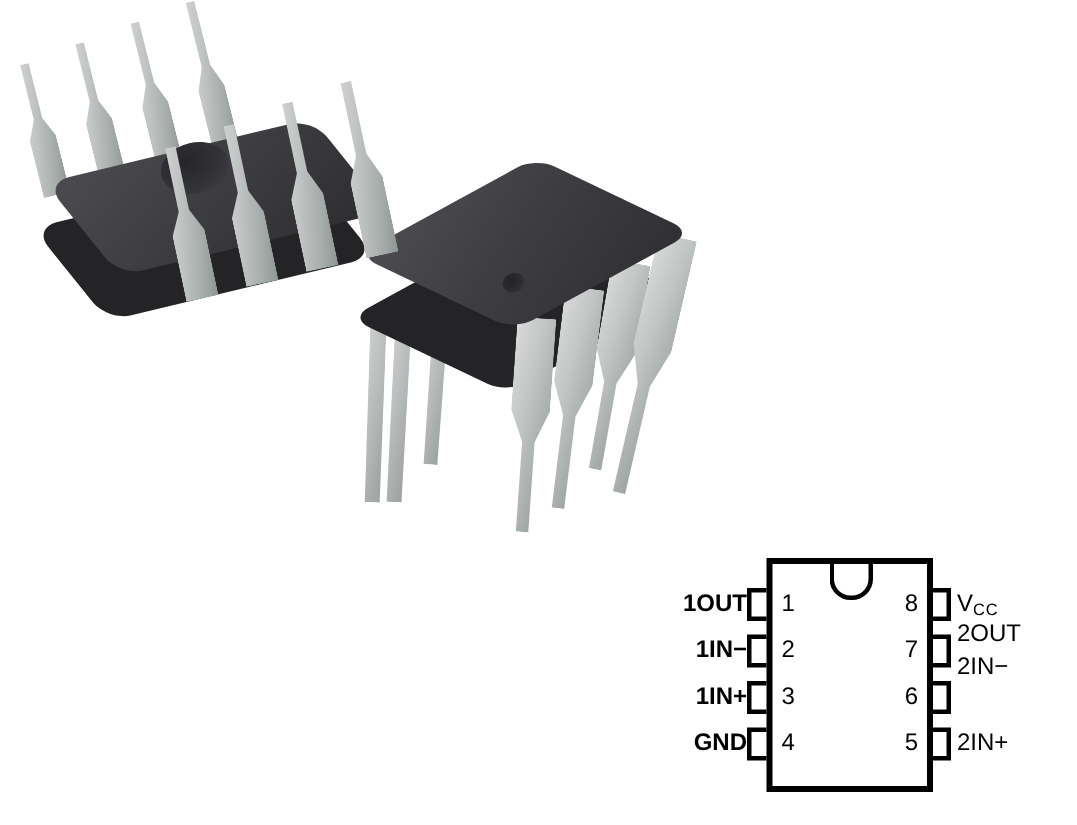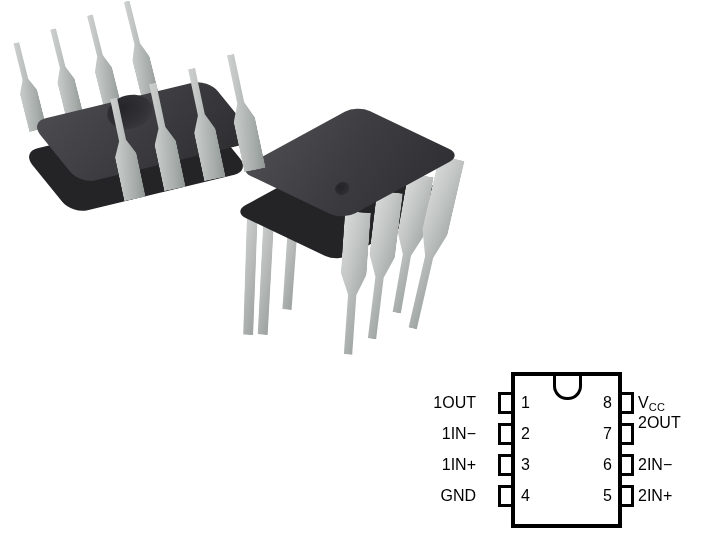--- a/index.html
+++ b/index.html
@@ -43,21 +43,21 @@
     box-sizing:border-box;border:3px solid #000;border-top:none;
     border-radius:0 0 14px 14px;background:#fff;z-index:7;}
   .stub{position:absolute;width:17px;height:22px;box-sizing:border-box;
     border:3px solid #000;background:#fff;z-index:5;}
   .stub.left{left:498px;}
   .stub.right{left:617px;}
   .num{position:absolute;height:22px;line-height:22px;font-size:16px;color:#000;z-index:8;}
   .num.nleft{left:521px;width:24px;text-align:left;}
   .num.nright{left:586px;width:26px;text-align:right;}
   .lbl{position:absolute;height:22px;line-height:22px;font-size:16px;color:#000;z-index:8;white-space:nowrap;}
-  .lbl.left-lbl{left:396px;width:80px;text-align:right;}
+  .lbl.left-lbl{left:418px;width:80px;text-align:right;font-weight:bold;}
   .lbl.right-lbl{left:638px;width:80px;text-align:left;}
   .sub{font-size:11px;position:relative;top:3px;letter-spacing:0.5px;}
 </style>
 </head>
 <body>
 
 <div class="canvas">
 
   <div class="photo">
 
@@ -116,17 +116,17 @@
     <div class="num nright" style="top:454px;">6</div>
     <div class="num nright" style="top:485px;">5</div>
 
     <div class="lbl left-lbl" style="top:392px;">1OUT</div>
     <div class="lbl left-lbl" style="top:423px;">1IN−</div>
     <div class="lbl left-lbl" style="top:454px;">1IN+</div>
     <div class="lbl left-lbl" style="top:485px;">GND</div>
 
     <div class="lbl right-lbl" style="top:392px;"><span>V</span><span class="sub">CC</span></div>
     <div class="lbl right-lbl" style="top:412px;"><span>2OUT</span></div>
-    <div class="lbl right-lbl" style="top:454px;"><span>2IN−</span></div>
+    <div class="lbl right-lbl" style="top:434px;"><span>2IN−</span></div>
     <div class="lbl right-lbl" style="top:485px;"><span>2IN+</span></div>
   </div>
 
 </div>
 
 </body></html>

